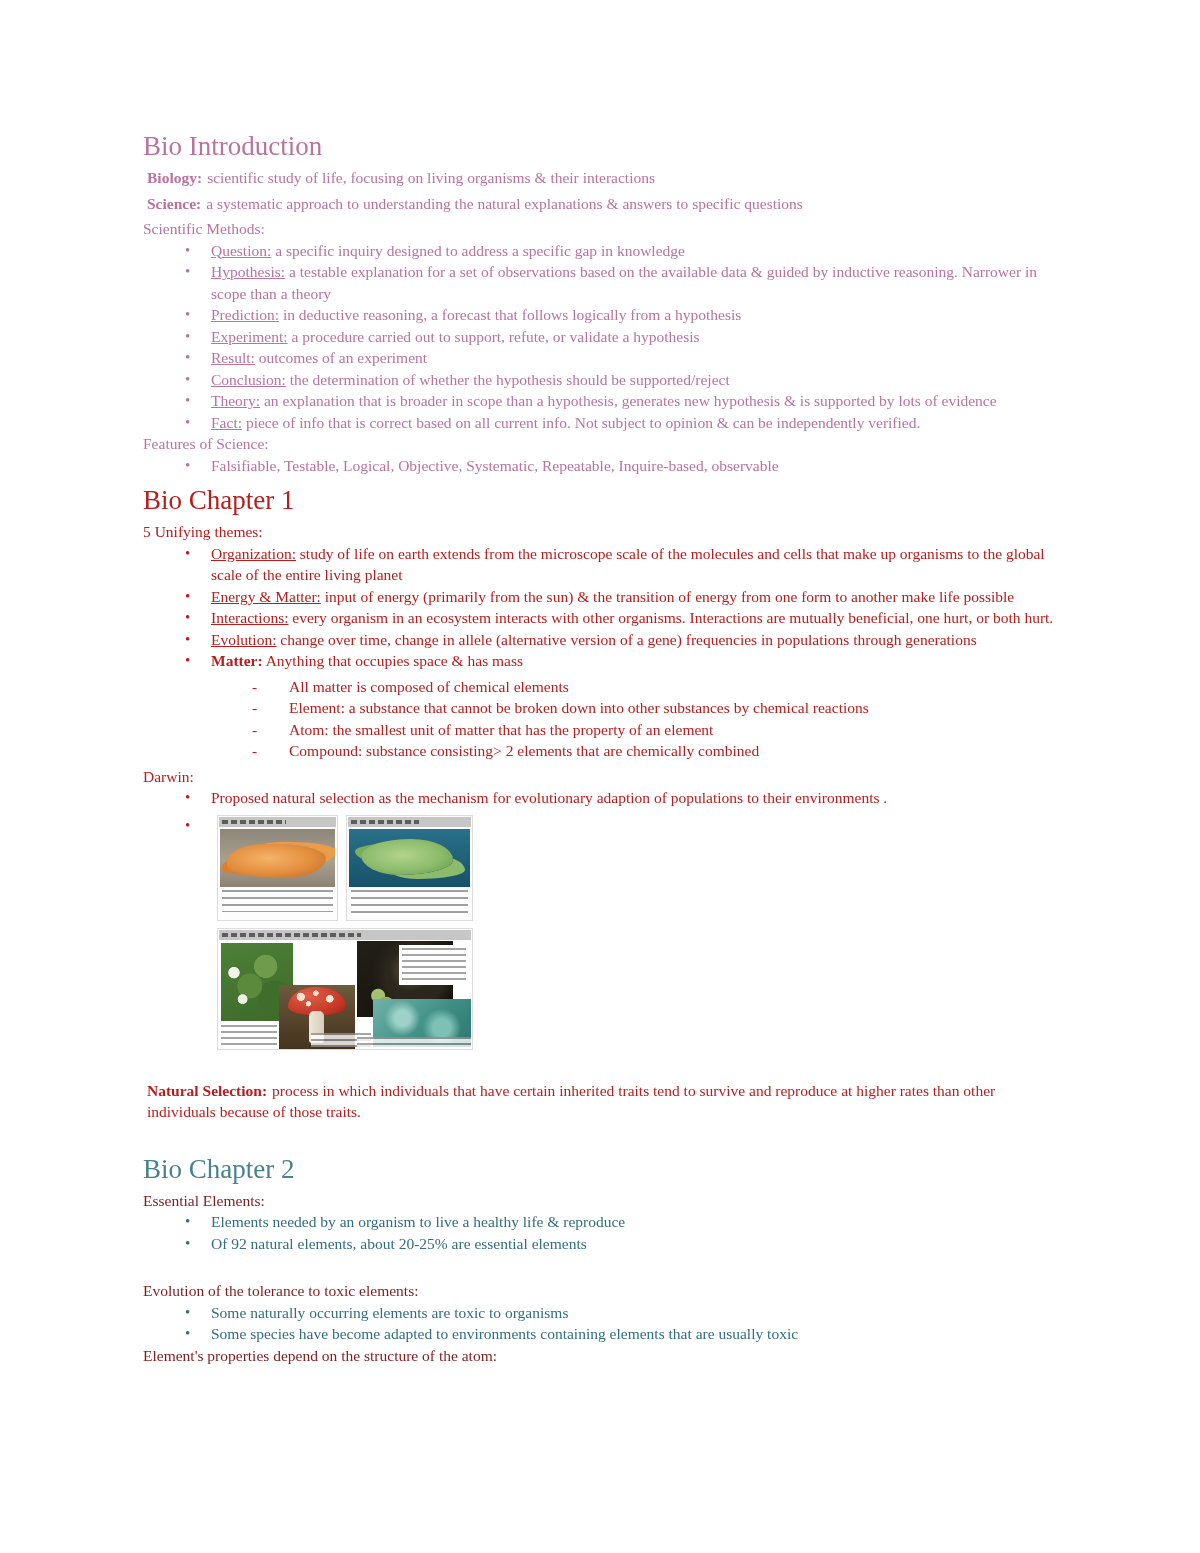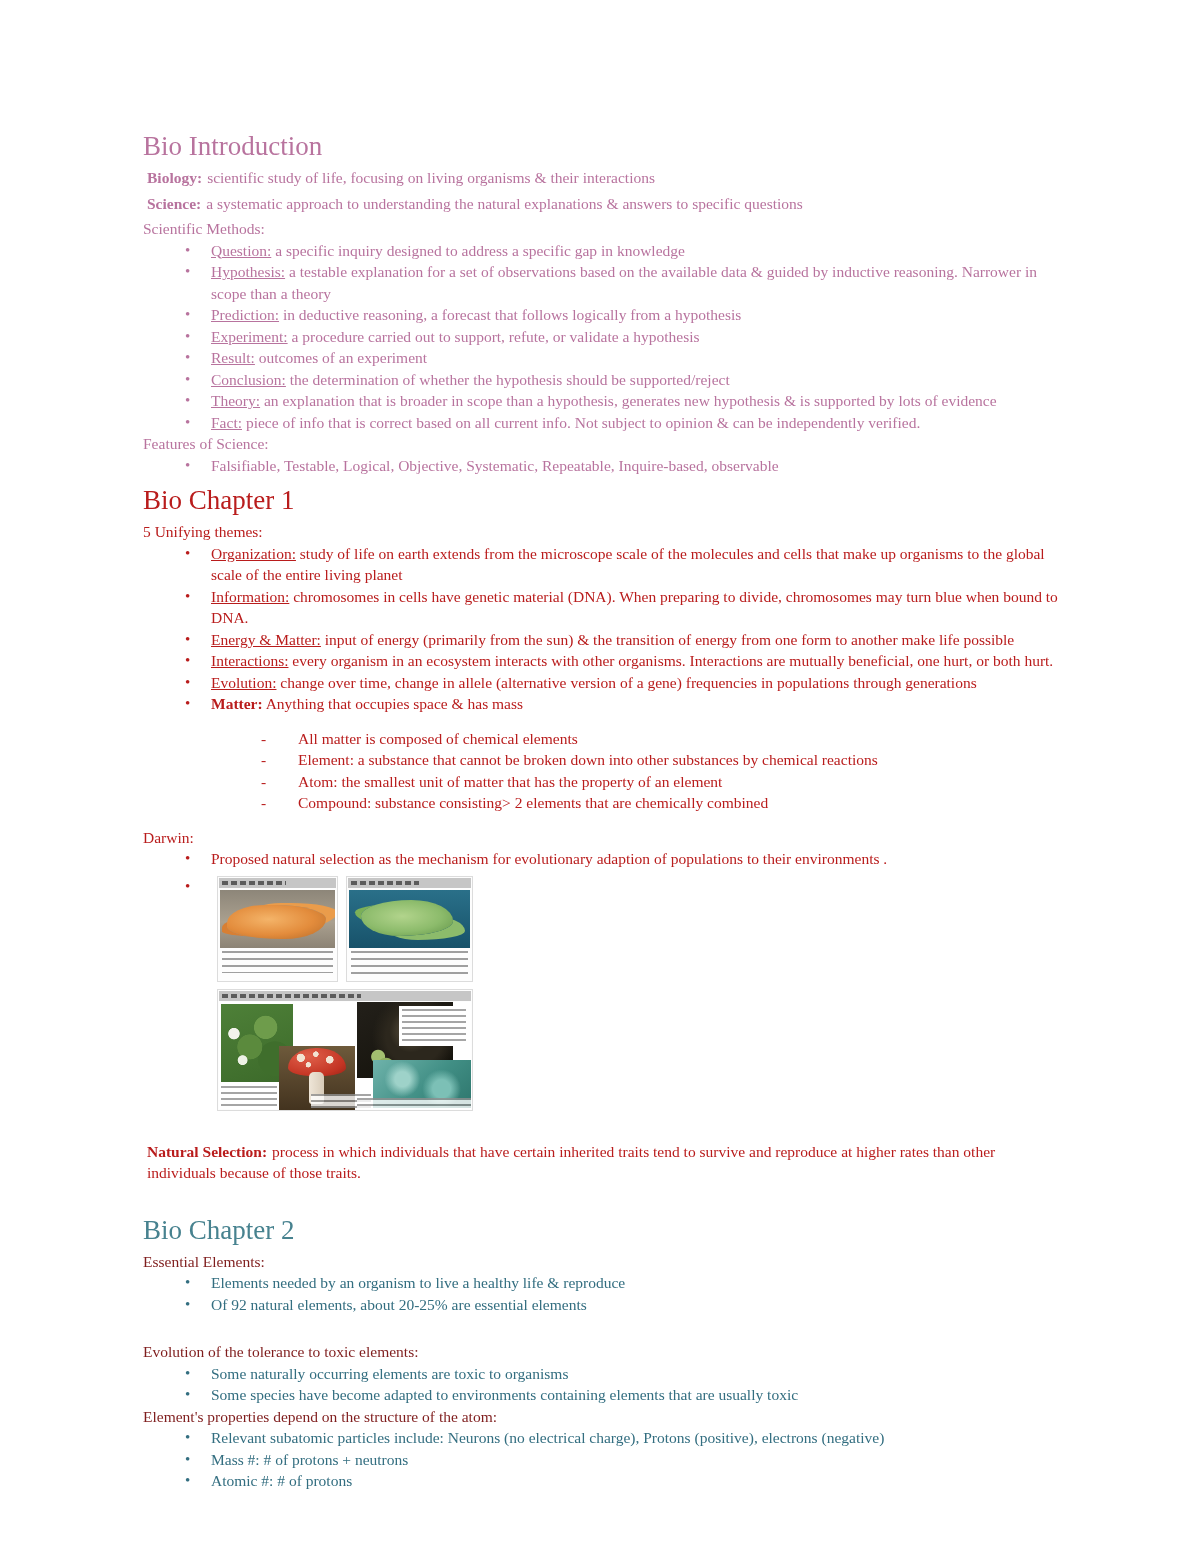--- a/index.html
+++ b/index.html
@@ -22,21 +22,21 @@
   .def-line{font-size:15.5px;line-height:21.5px;margin:4px;}
   .def-line b{margin-right:5px;}
   .sub-head{font-size:15.5px;line-height:21.5px;font-weight:400;margin:0;}
   .teal .sub-head{color:#7f1d1d;}
 
   ul.blist{list-style:none;margin:0;padding:0 0 0 40px;font-size:15.5px;line-height:21.5px;}
   ul.blist > li{position:relative;padding-left:28px;}
   ul.blist > li::before{
     content:"\2022";position:absolute;left:2px;top:0;font-size:15px;
   }
-  ul.dash{list-style:none;margin:13px;padding:0 0 0 105px;font-size:15.5px;line-height:21.5px;}
+  ul.dash{list-style:none;margin:4px;padding:0 0 0 105px;font-size:15.5px;line-height:21.5px;}
   ul.dash > li{position:relative;padding-left:37px;}
   ul.dash > li::before{content:"-";position:absolute;left:0;top:0;}
 
   .term{text-decoration:underline;}
   .term.nounderline{text-decoration:none;}
   .term.bold{font-weight:700;}
 
   .gap-sm{margin-top:8px;}
   .gap-md{margin-top:26px;}
   .gap-lg{margin-top:30px;}
@@ -137,21 +137,20 @@
     <ul class="blist">
         <li>Falsifiable, Testable, Logical, Objective, Systematic, Repeatable, Inquire-based, observable</li>
       </ul>
   </section>
 
   <section class="orange gap-sm">
     <h1 class="sec-heading">Bio Chapter 1</h1>
     <p class="sub-head">5 Unifying themes:</p>
     <ul class="blist">
         <li><span class="term">Organization:</span> study of life on earth extends from the microscope scale of the molecules and cells that make up organisms to the global scale of the entire living planet</li>
-        <li><span class="term">Information:</span> chromosomes in cells have genetic material (DNA). When preparing to divide, chromosomes may turn blue when bound to DNA.</li>
         <li><span class="term">Energy &amp; Matter:</span> input of energy (primarily from the sun) &amp; the transition of energy from one form to another make life possible</li>
         <li><span class="term">Interactions:</span> every organism in an ecosystem interacts with other organisms. Interactions are mutually beneficial, one hurt, or both hurt.</li>
         <li><span class="term">Evolution:</span> change over time, change in allele (alternative version of a gene) frequencies in populations through generations</li>
         <li><span class="term nounderline bold">Matter:</span> Anything that occupies space &amp; has mass</li>
       </ul>
     <ul class="dash">
         <li>All matter is composed of chemical elements</li>
         <li>Element: a substance that cannot be broken down into other substances by chemical reactions</li>
         <li>Atom: the smallest unit of matter that has the property of an element</li>
         <li>Compound: substance consisting&gt; 2 elements that are chemically combined</li>
@@ -210,20 +209,15 @@
     <ul class="blist">
         <li>Elements needed by an organism to live a healthy life &amp; reproduce</li>
         <li>Of 92 natural elements, about 20-25% are essential elements</li>
       </ul>
     <p class="sub-head gap-md">Evolution of the tolerance to toxic elements:</p>
     <ul class="blist">
         <li>Some naturally occurring elements are toxic to organisms</li>
         <li>Some species have become adapted to environments containing elements that are usually toxic</li>
       </ul>
     <p class="sub-head">Element's properties depend on the structure of the atom:</p>
-    <ul class="blist">
-        <li>Relevant subatomic particles include: Neurons (no electrical charge), Protons (positive), electrons (negative)</li>
-        <li>Mass #: # of protons + neutrons</li>
-        <li>Atomic #: # of protons</li>
-      </ul>
   </section>
 
 </div>
 
 </body></html>

